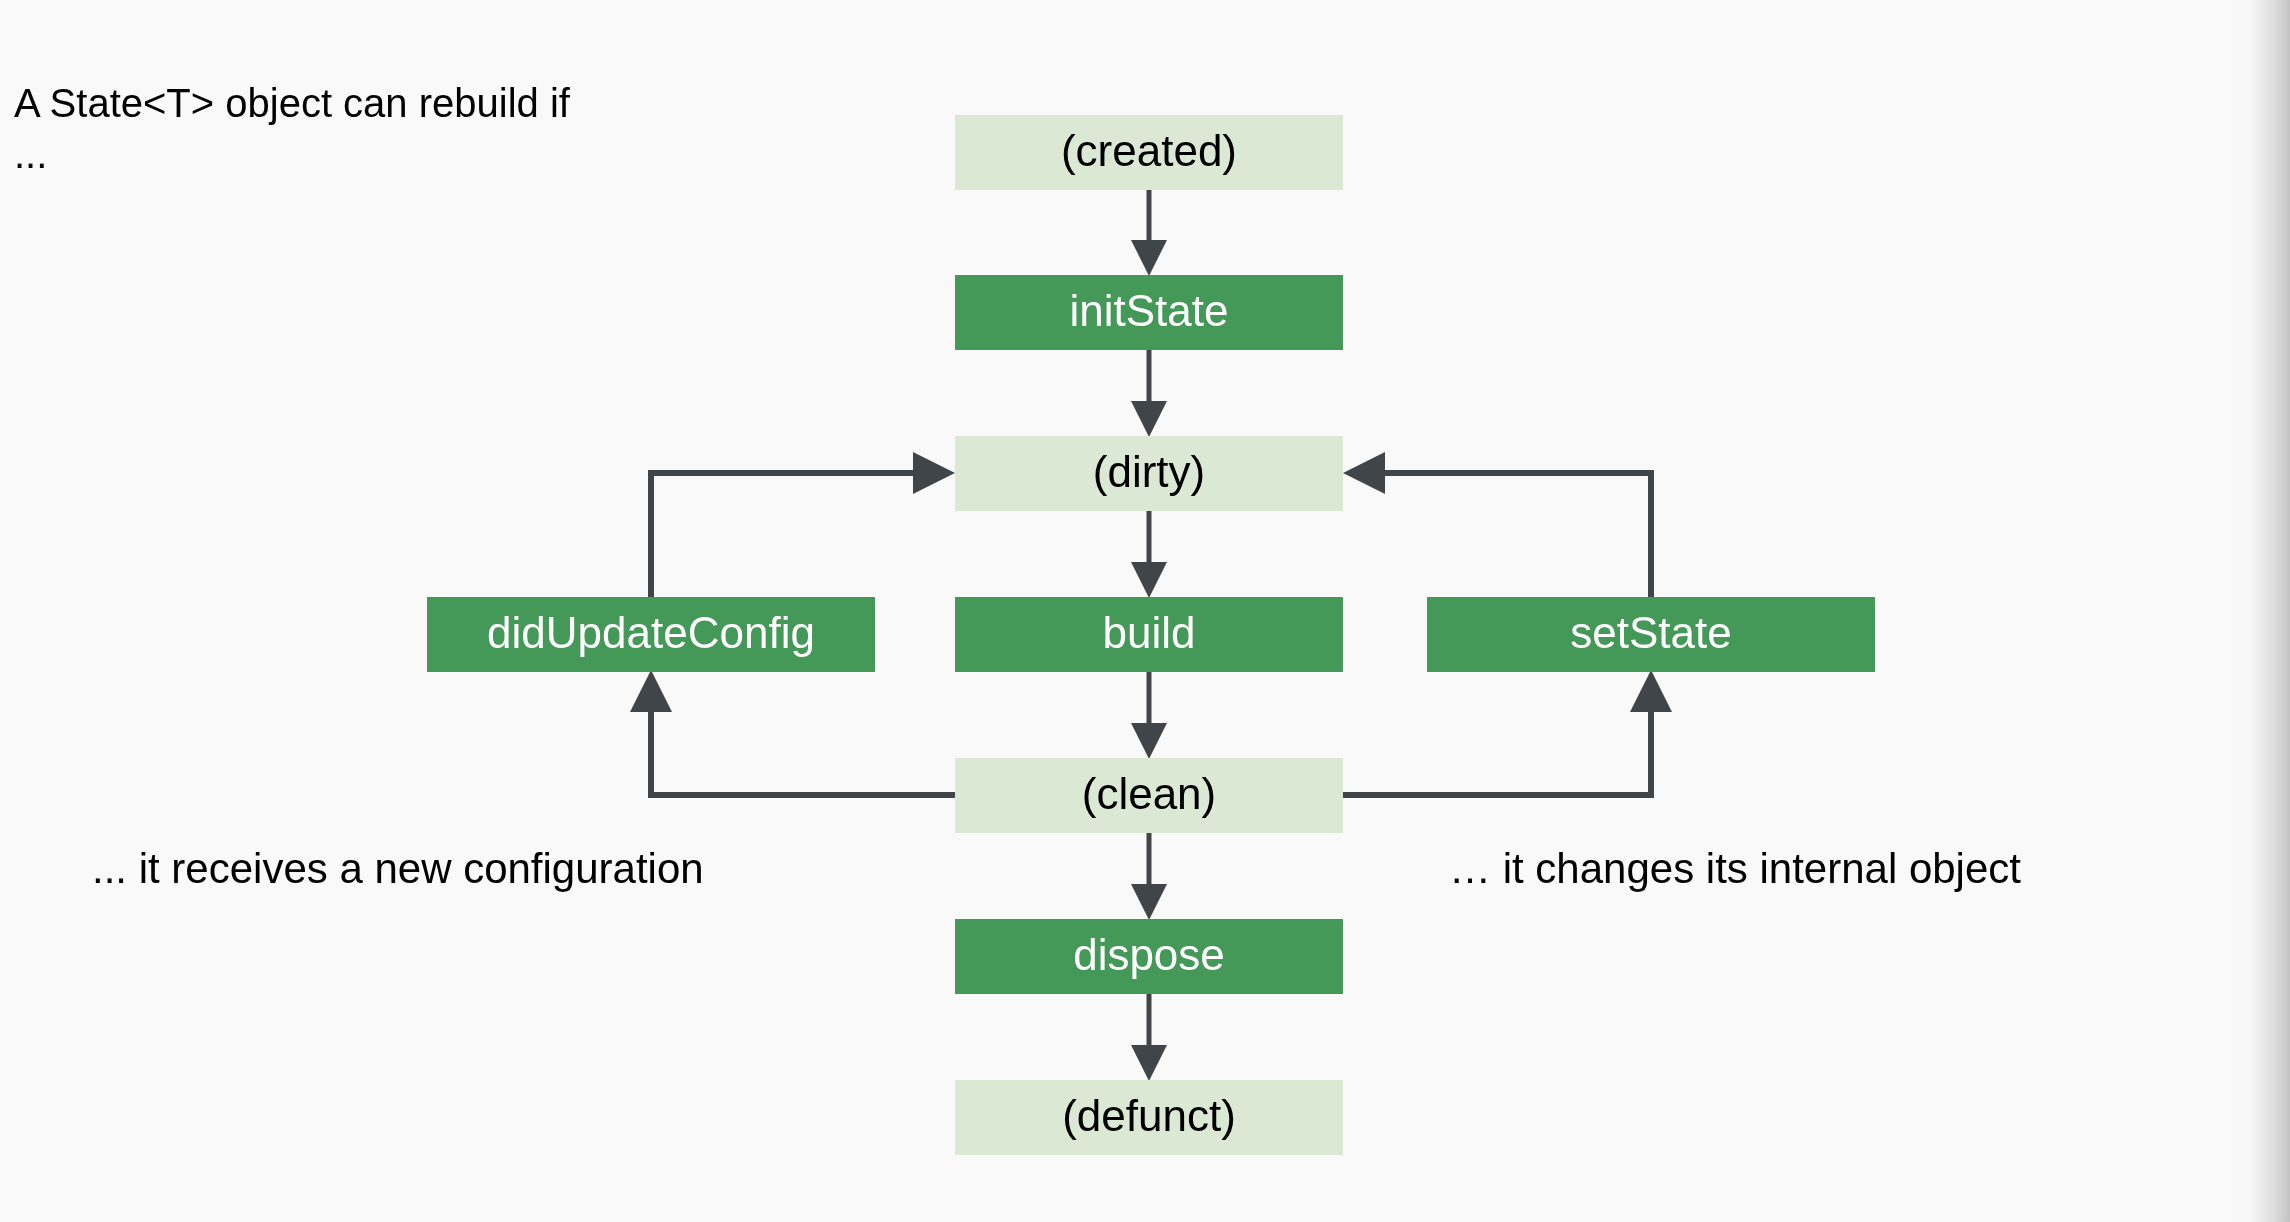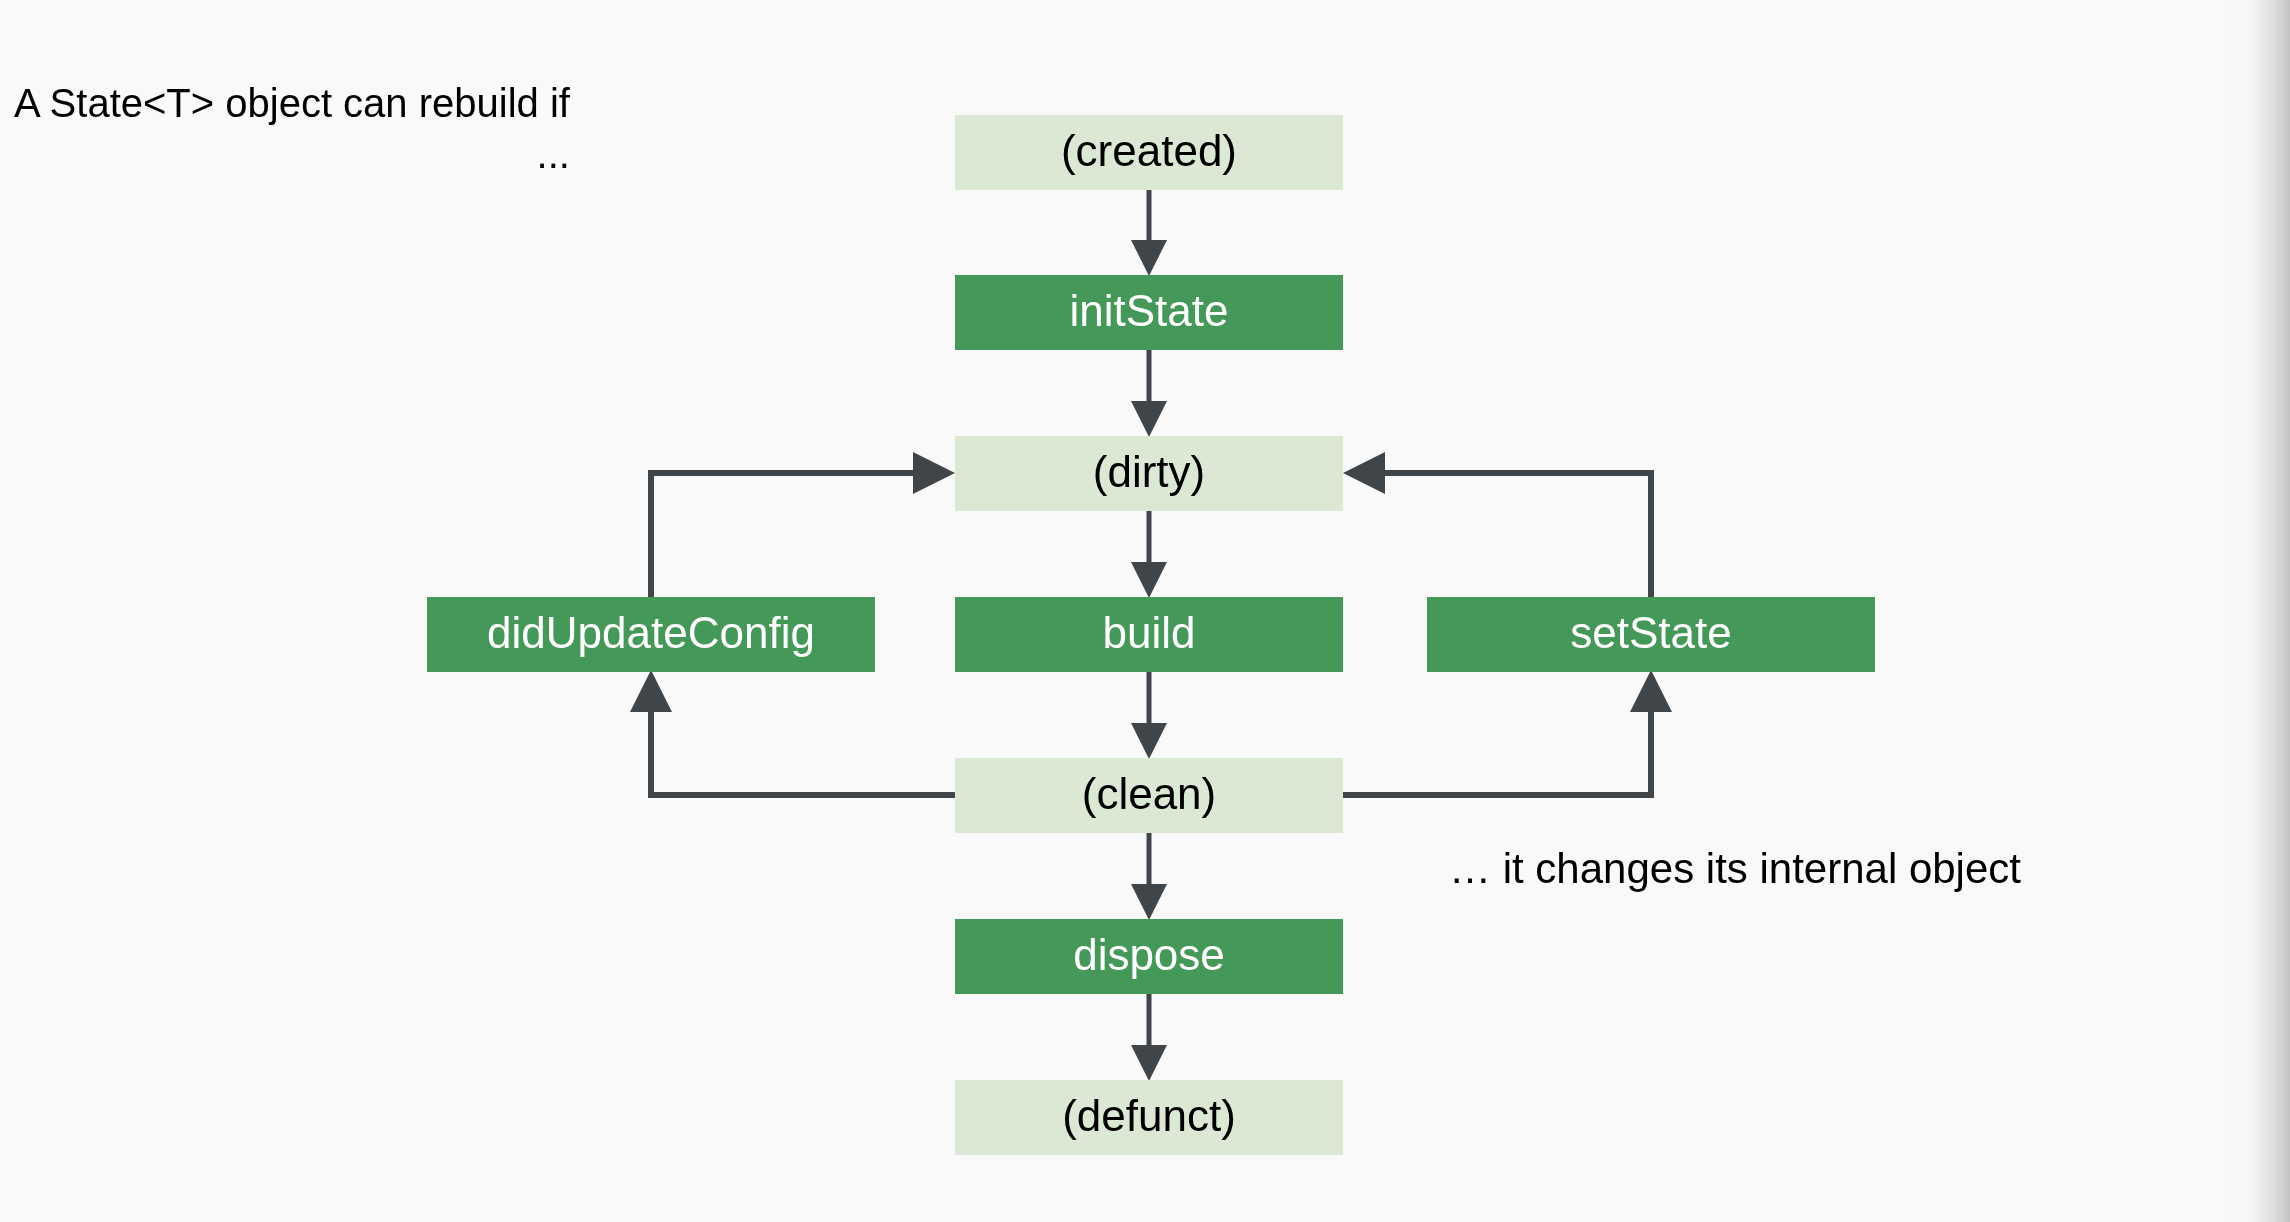--- a/index.html
+++ b/index.html
@@ -24,21 +24,20 @@
     height: 100%;
     background: linear-gradient(to right, rgba(249,249,249,0) 0%, rgba(200,200,200,0.05) 35%, rgba(170,170,170,0.35) 75%, rgba(150,150,150,0.55) 100%);
     pointer-events: none;
   }
   .caption {
     position: absolute;
     color: #000000;
     font-size: 40px;
     line-height: 1.28;
     white-space: pre-line;
-    text-align: right;
   }
   #caption-top-left {
     left: 14px;
     top: 78px;
     font-size: 40px;
   }
   #caption-bottom-left {
     left: 92px;
     top: 842px;
     font-size: 42px;
@@ -82,20 +81,21 @@
   .arrow-head { fill: #40454a; }
 </style>
 </head>
 <body>
 
 <div id="slide">
 
   <div id="caption-top-left" class="caption">A State&lt;T&gt; object can rebuild if
 ...</div>
 
+  <div id="caption-bottom-left" class="caption">... it receives a new configuration</div>
 
   <div id="caption-bottom-right" class="caption">… it changes its internal object</div>
 
   <svg id="diagram-svg" width="2290" height="1222" viewBox="0 0 2290 1222">
 
     <g>
 
       <g>
         <line class="edge-line-thin" x1="1149" y1="190" x2="1149" y2="256"></line>
         <polygon class="arrow-head" points="1149,276 1131,240 1167,240"></polygon>

